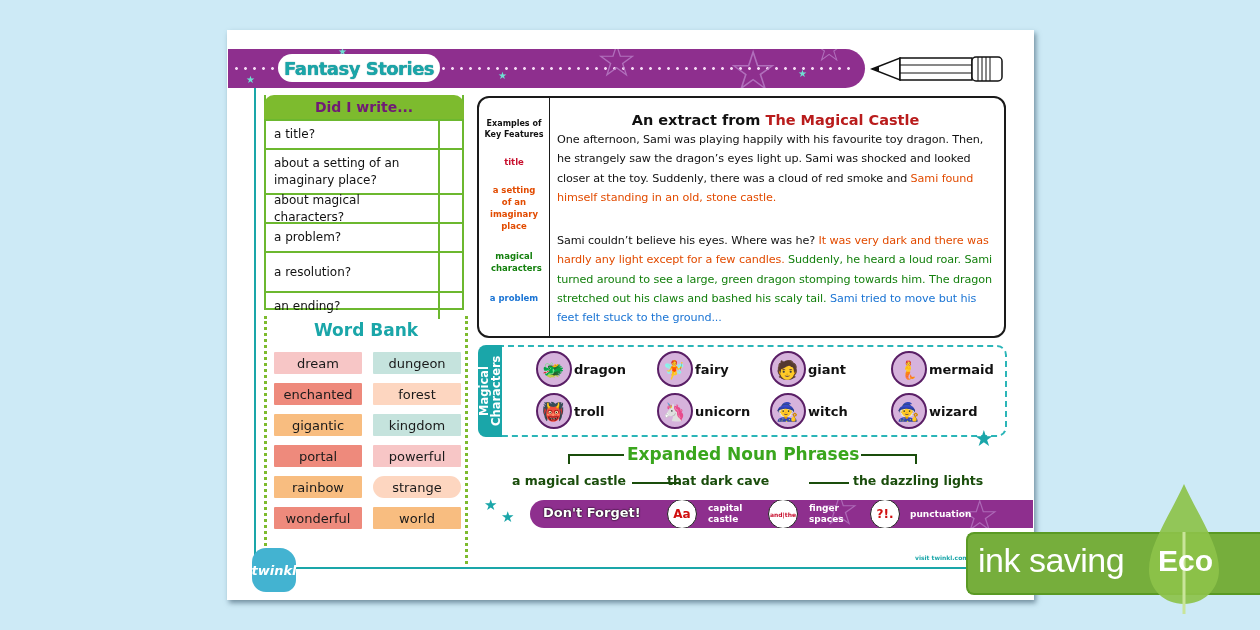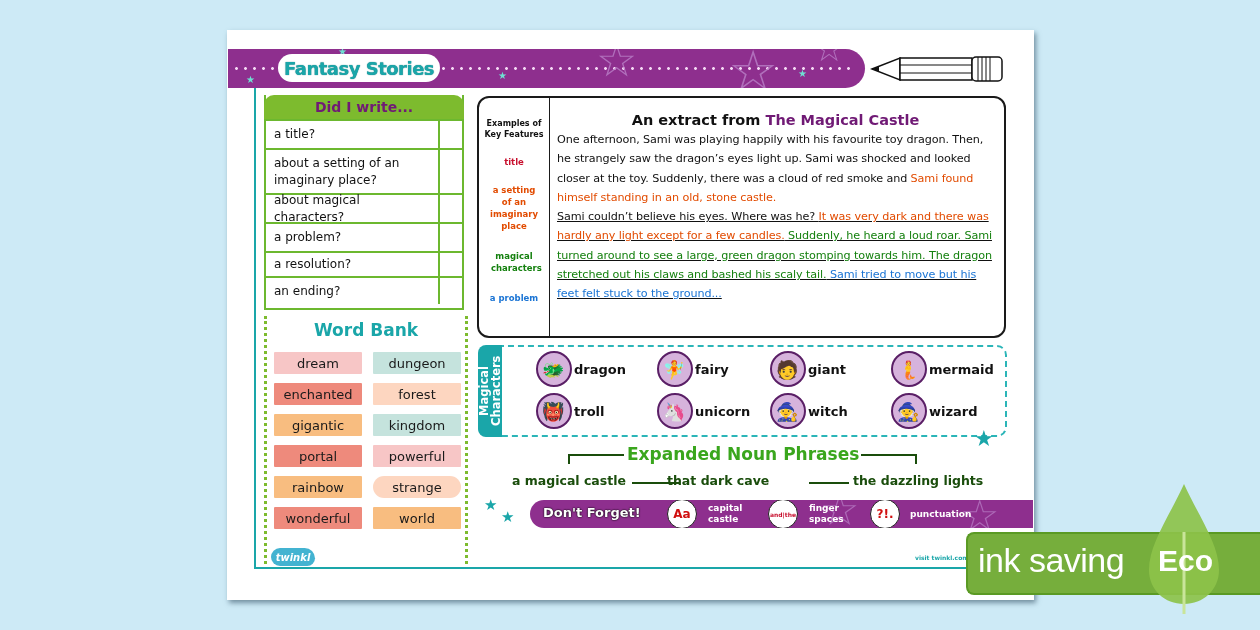--- a/index.html
+++ b/index.html
@@ -81,23 +81,23 @@
     border: 2px solid #1a1a1a; border-radius: 12px;
   }
   .keyfeat {
     position: absolute; left: 0; top: 0; width: 71px; height: 100%;
     border-right: 1.5px solid #1a1a1a; text-align: center;
   }
   .keyfeat .kh { font-size: 8px; font-weight: bold; color: #111; margin-top: 20px; line-height: 11px; }
   .keyfeat .kf { font-size: 8.5px; font-weight: bold; line-height: 12px; position: absolute; left: 0; right: 0; }
   .extract-body { position: absolute; left: 78px; top: 14px; right: 10px; }
   .extract-title { text-align: center; font-weight: bold; font-size: 14.5px; color: #111; margin-bottom: 2px; }
-  .extract-title .red { color: #701a75; }
+  .extract-title .red { color: #b91c1c; }
   .para { font-size: 11.2px; line-height: 19.3px; color: #111; letter-spacing: -0.1px; }
-  .para + .para { margin-top: 0; text-decoration: underline; }
+  .para + .para { margin-top: 24px; }
   .c-setting { color: #e24b00; }
   .c-char { color: #14800e; }
   .c-problem { color: #1a74d4; }
 
   
   .magic {
     position: absolute; left: 251px; top: 315px; width: 529px; height: 92px;
     border: 2px dashed #2bb5b8; border-radius: 10px;
   }
   .magic-tab {
@@ -140,24 +140,24 @@
     background: #fff; border: 1.5px solid #222; display: flex; align-items: center; justify-content: center;
     font-weight: bold; font-size: 12px; color: #d01010;
   }
   .forget .txt {
     position: absolute; color: #fff; font-weight: bold; font-size: 9px; line-height: 11px;
   }
   .forget .star { position: absolute; color: #b77bc4; font-size: 44px; line-height: 1; opacity: 0.75; }
 
   
   .twinkl {
-    position: absolute; left: 44px; top: 518px; width: 44px; height: 18px;
+    position: absolute; left: 25px; top: 518px; width: 44px; height: 44px;
     background: #43b3d1; border-radius: 14px 16px 12px 14px;
     display: flex; align-items: center; justify-content: center;
-    color: #fff; font-size: 10px; font-weight: bold; font-style: italic;
+    color: #fff; font-size: 13px; font-weight: bold; font-style: italic;
   }
   .visit { position: absolute; left: 688px; top: 524px; font-size: 6px; color: #1aa6a9; font-weight: bold; }
 
   
   .eco-bar {
     position: absolute; left: 966px; top: 532px; width: 294px; height: 63px;
     background: #76ae3c; border: 2px solid #5a9a24; border-right: none; border-radius: 8px 0 0 8px;
   }
   .eco-text {
     position: absolute; left: 978px; top: 541px; color: #fff; font-family: Liberation Sans, sans-serif;
@@ -215,21 +215,21 @@
       <div class="box"></div>
     </div>
     <div class="check-row" style="height:29px">
       <div class="lbl">about magical characters?</div>
       <div class="box"></div>
     </div>
     <div class="check-row" style="height:29px">
       <div class="lbl">a problem?</div>
       <div class="box"></div>
     </div>
-    <div class="check-row" style="height:25px">
+    <div class="check-row" style="height:40px">
       <div class="lbl">a resolution?</div>
       <div class="box"></div>
     </div>
     <div class="check-row" style="height:28px">
       <div class="lbl">an ending?</div>
       <div class="box"></div>
     </div>
   </div>
 
   <div class="wordbank">

